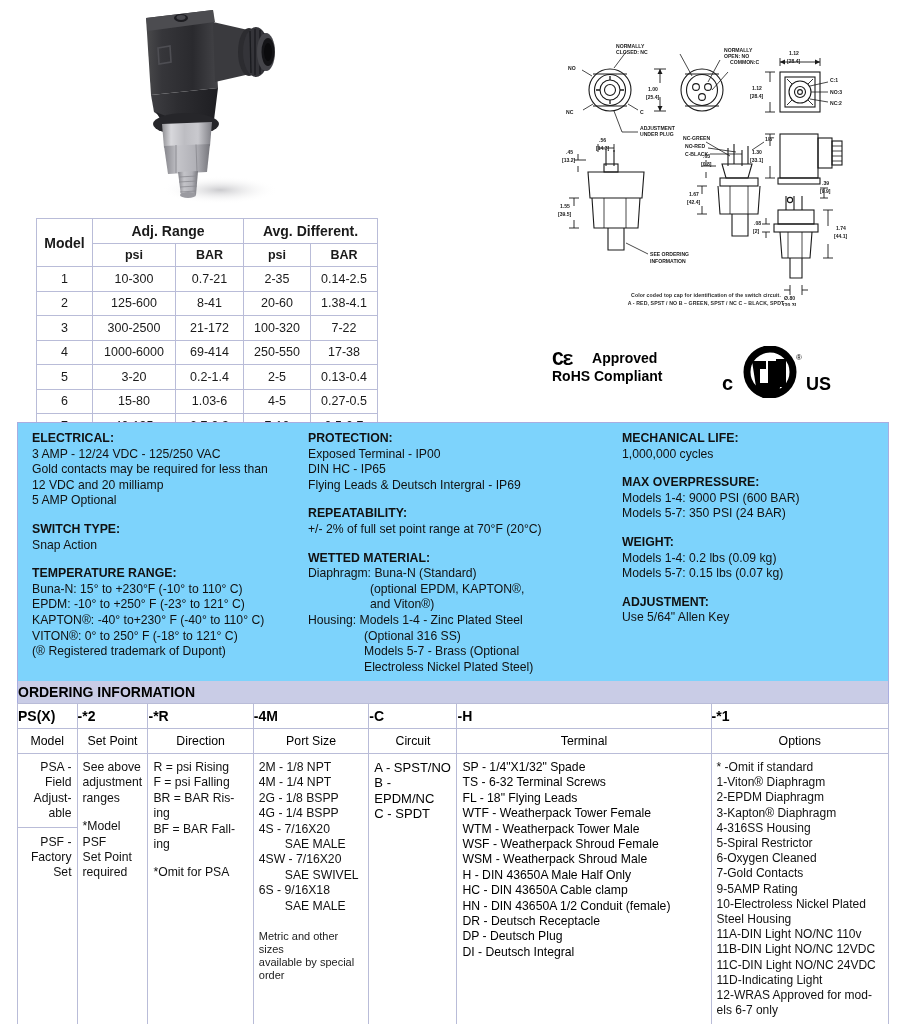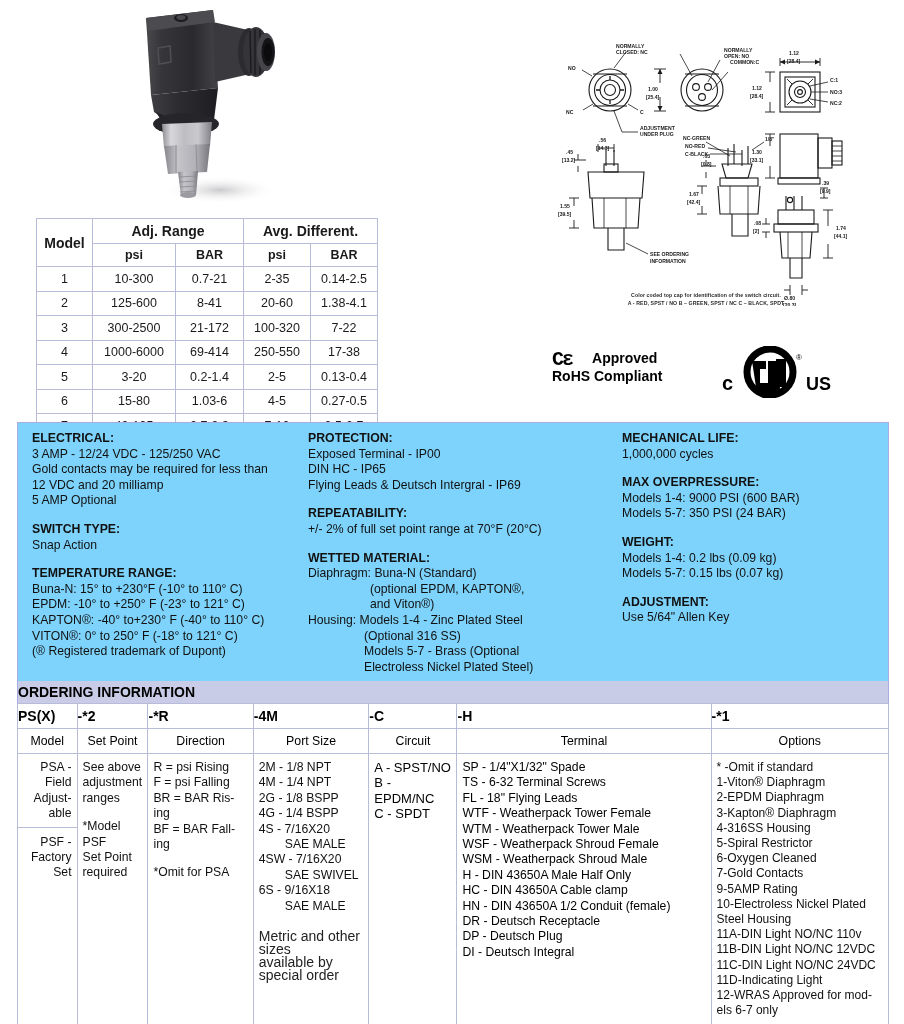--- a/index.html
+++ b/index.html
@@ -76,21 +76,21 @@
   #order-table tr.name-row td{
     text-align:center;font-size:12.3px;height:24px;vertical-align:middle;
   }
   #order-table tr.body-row td{height:276px;padding:6px 5px 0 5px;}
   .ow1{width:52px;}.ow2{width:62px;}.ow3{width:92px;}.ow4{width:101px;}
   .ow5{width:77px;}.ow6{width:222px;}.ow7{width:155px;}
   .cell-list{font-size:12.2px;line-height:15.4px;color:#111;}
   .cell-center{text-align:right;}
   .cell-ind{padding-left:26px;}
   .cell-gap{height:13px;}
-  .cell-small{font-size:14px;line-height:13px;margin-top:16px;color:#222;}
+  .cell-small{font-size:11px;line-height:13px;margin-top:16px;color:#222;}
   .opt-list{font-size:12px;line-height:15.2px;color:#111;}
   .opt-list div{white-space:nowrap;}
   .term-list{font-size:12.2px;line-height:15.4px;}
   .circ-list{font-size:13px;line-height:15.4px;}
   .model-sub{padding-top:2px;}
   .model-divider{border-bottom:1px solid #b9bcd8;margin:5px -5px 5px -5px;}
 </style>
 </head>
 <body>
 

